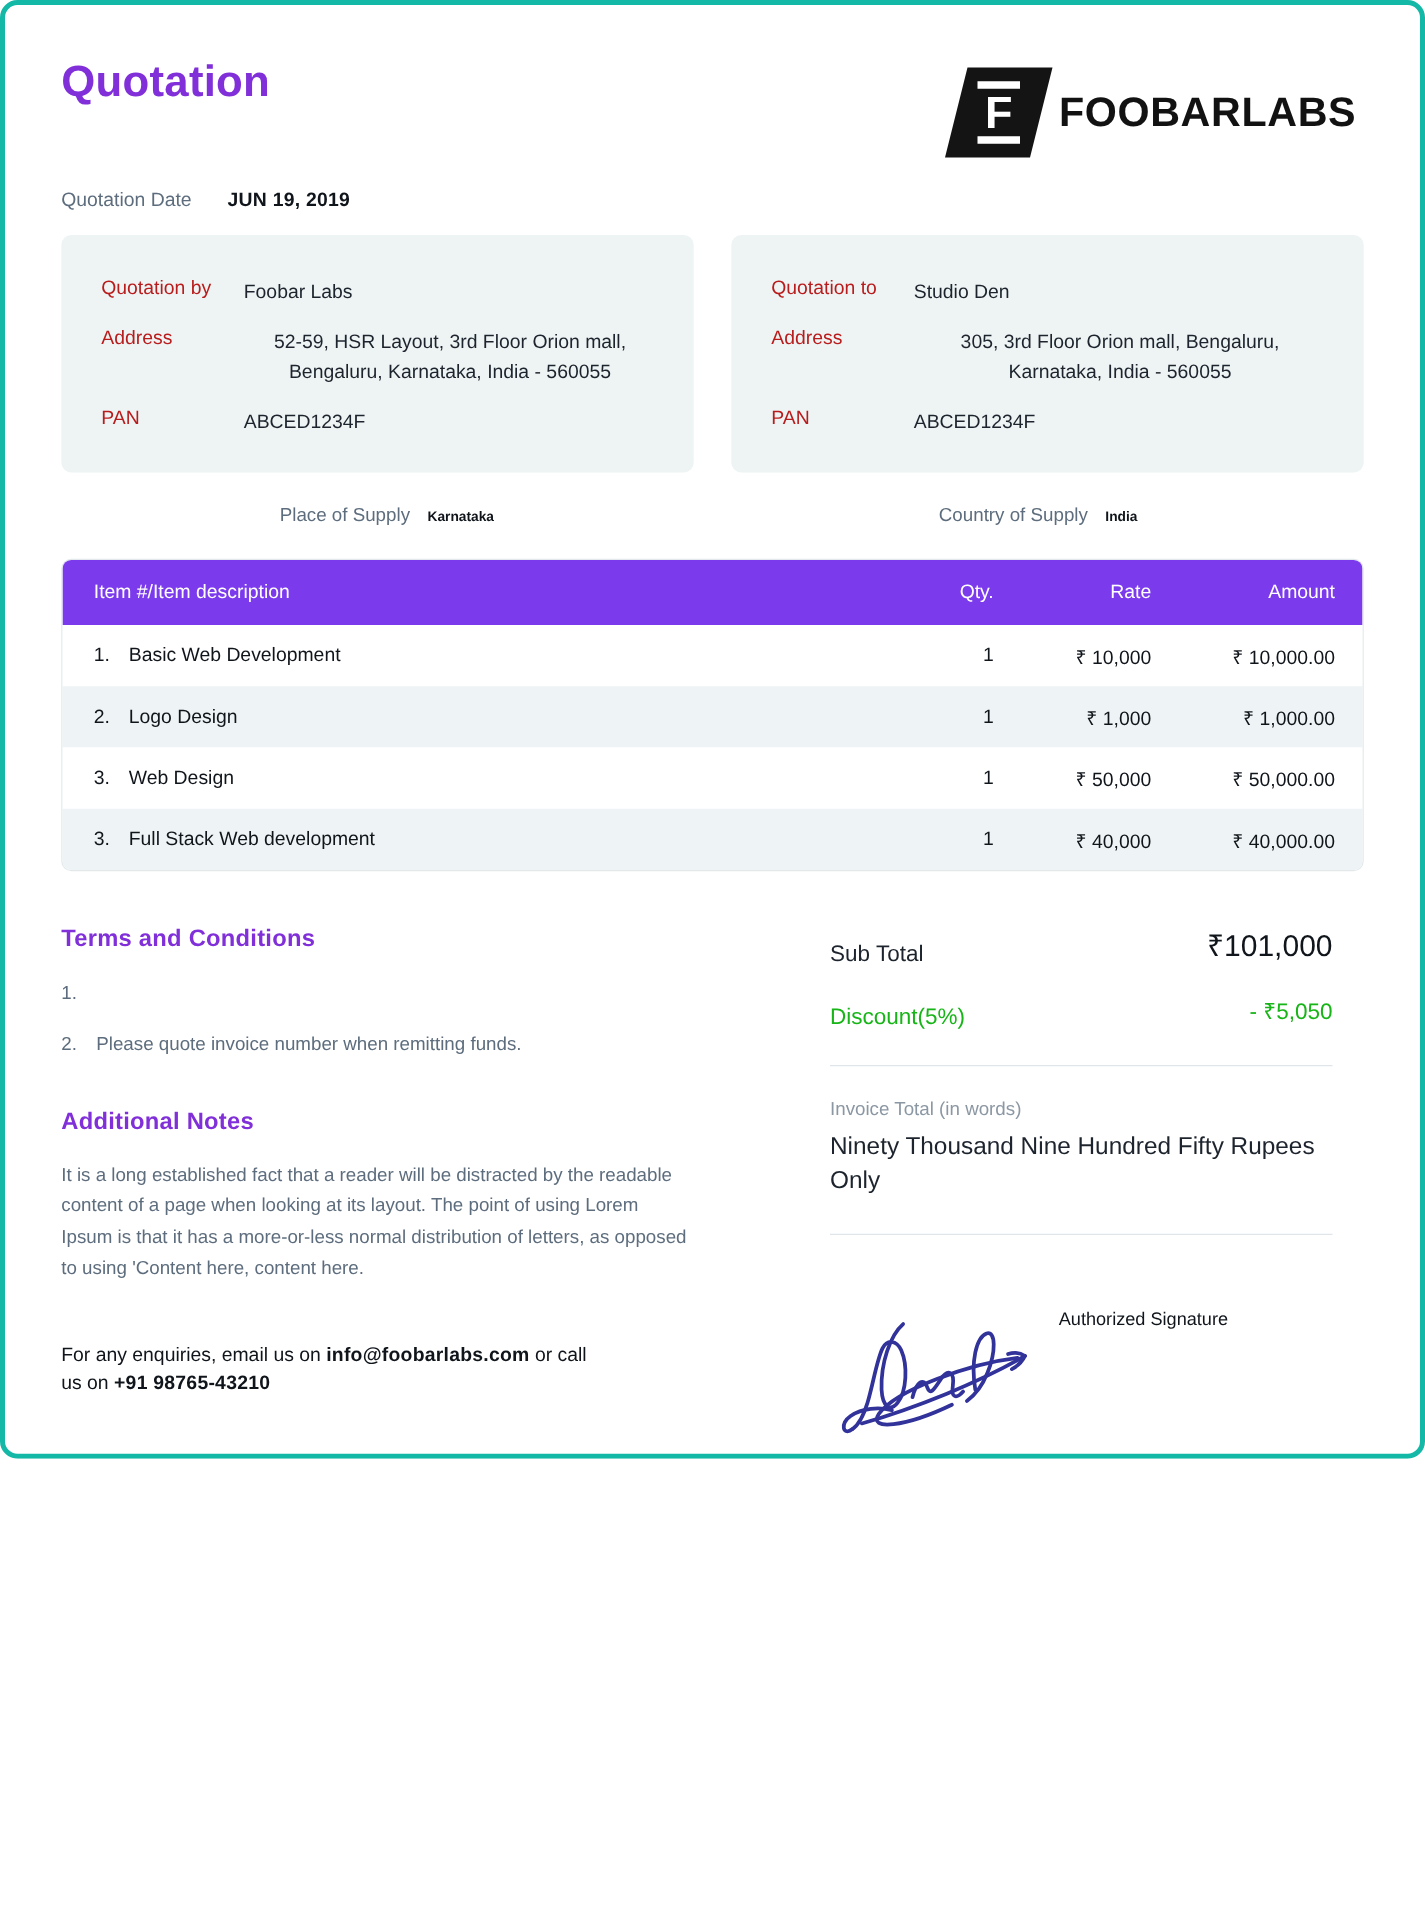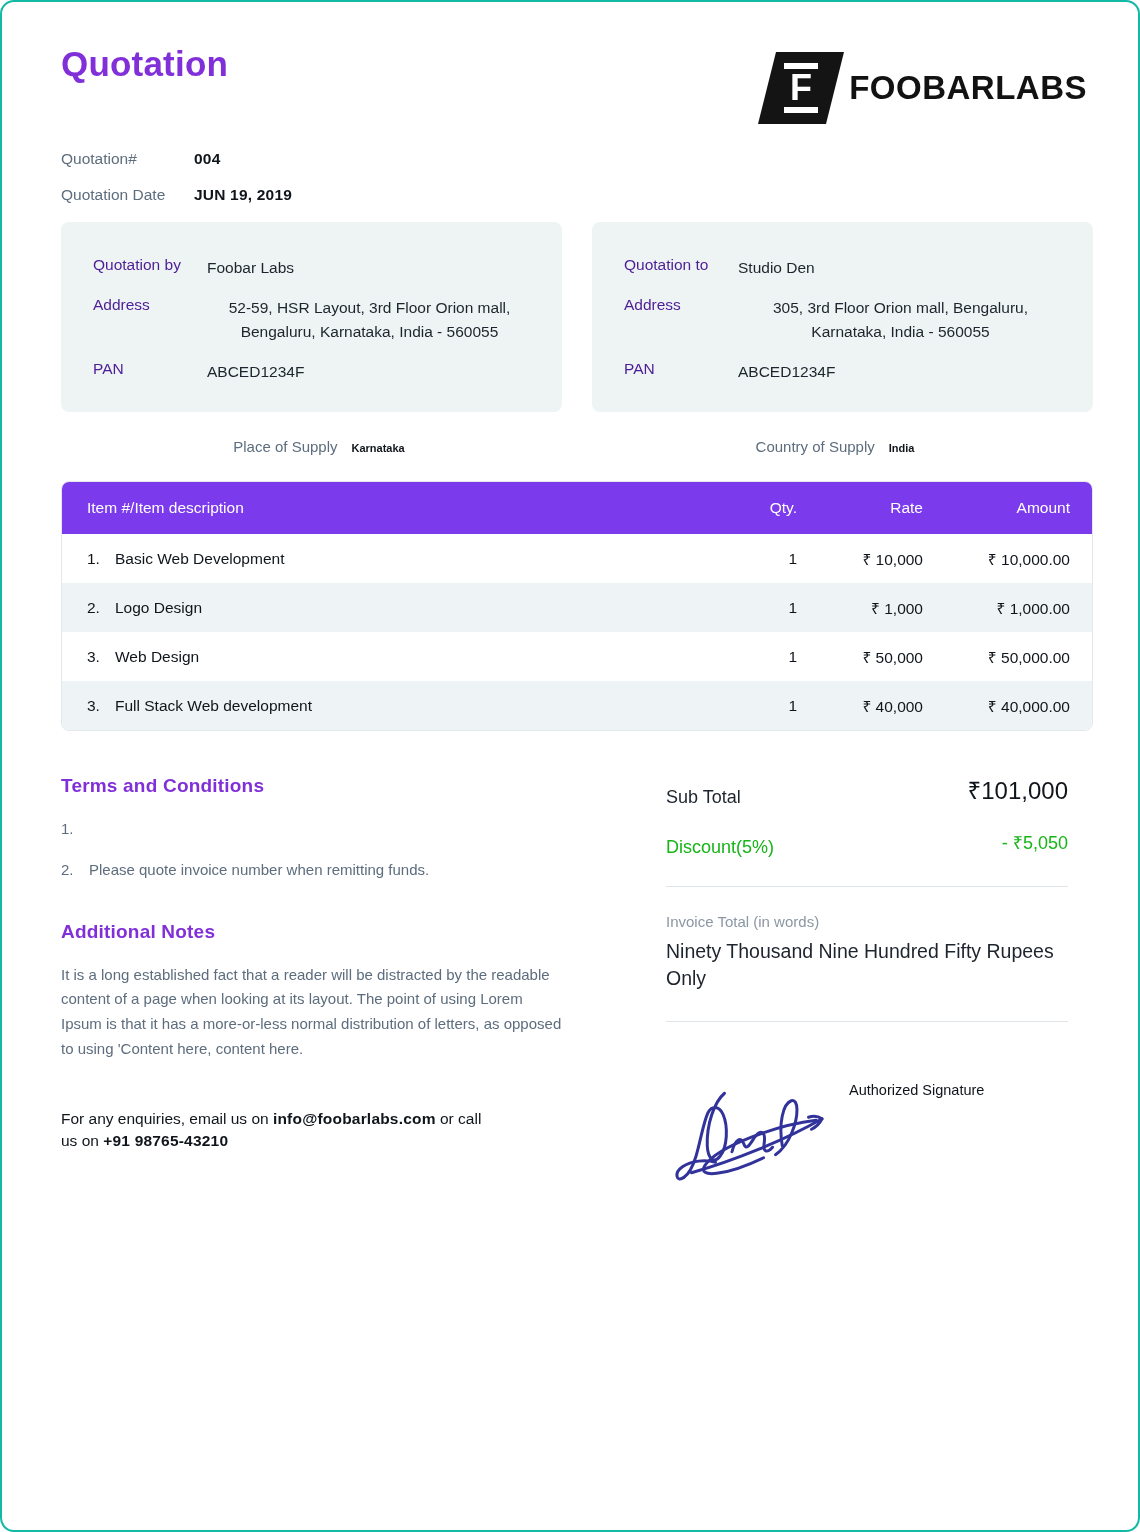--- a/index.html
+++ b/index.html
@@ -1,25 +1,25 @@
 <!DOCTYPE html>
 <html><head>
 <meta charset="utf-8">
 <style>
   * { margin: 0; padding: 0; box-sizing: border-box; }
   html, body { background: #fff; }
   body { font-family: "Liberation Sans", sans-serif; color: #161c24; }
 
   .page {
     position: relative;
-    width: 1140px; height: 1532px;
+    width: 1140px; height: 1167px;
     background: #fff;
-    border: 2px solid #14b8a6;
+    border: 4px solid #14b8a6;
     border-radius: 14px;
-    padding: 42px 45px 0 59px;
+    padding: 42px 45px 0 45px;
     overflow: hidden;
   }
 
   
   .header { display: flex; justify-content: space-between; align-items: flex-start; }
   .title { font-size: 35px; font-weight: 800; color: #8130d9; letter-spacing: .2px; }
 
   .logo { display: flex; align-items: center; gap: 14px; margin-top: 8px; margin-right: 6px; }
   .logo-mark {
     width: 68px; height: 72px; background: #141414;
@@ -38,21 +38,21 @@
   .meta-value { font-weight: 700; color: #10151b; letter-spacing: .2px; }
 
   
   .parties { display: flex; gap: 30px; margin-top: 14px; }
   .party-box {
     width: 509px; background: #eef4f4; border-radius: 8px;
     padding: 34px 30px 28px 32px; font-size: 15.5px;
   }
   .party-row { display: flex; margin-bottom: 16px; }
   .party-row:last-child { margin-bottom: 0; }
-  .party-label { width: 114px; flex: 0 0 114px; color: #4c1d95; }
+  .party-label { width: 114px; flex: 0 0 114px; color: #b91c1c; }
   .party-value { color: #1d242d; line-height: 1.55; text-align: center; }
 
   
   .supply { display: flex; margin-top: 26px; font-size: 15px; }
   .supply-half { width: 50%; display: flex; justify-content: center; gap: 14px; align-items: baseline; }
   .supply-label { color: #5d6d7d; }
   .supply-value { font-weight: 700; color: #10151b; font-size: 11px; }
 
   
   .items-table { margin-top: 26px; border: 1px solid #e3e9eb; border-radius: 8px; overflow: hidden; }
@@ -123,24 +123,20 @@
       </div>
       <div class="logo-text">
         <span>FOOBAR</span>
         <span>LABS</span>
       </div>
     </div>
   </div>
 
   <div class="meta">
     <div class="meta-row">
-      <span class="meta-label">Quotation#</span>
-      <span class="meta-value">004</span>
-    </div>
-    <div class="meta-row">
       <span class="meta-label">Quotation Date</span>
       <span class="meta-value">JUN 19, 2019</span>
     </div>
   </div>
 
   <div class="parties">
     <div class="party-box">
       <div class="party-row">
         <span class="party-label">Quotation by</span>
         <span class="party-value">Foobar Labs</span>

